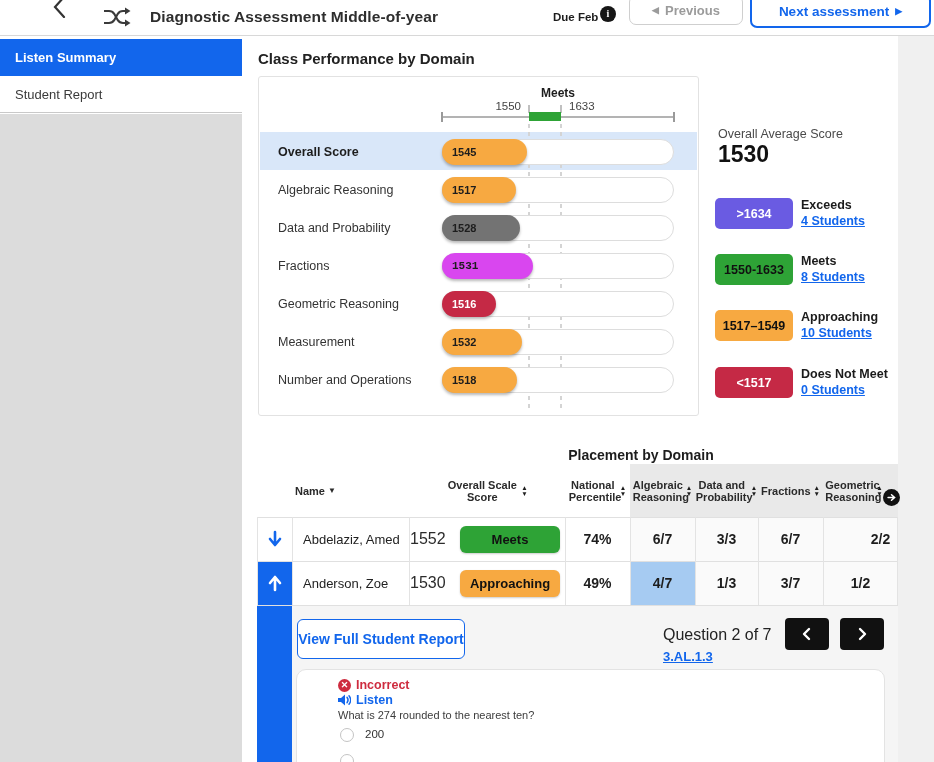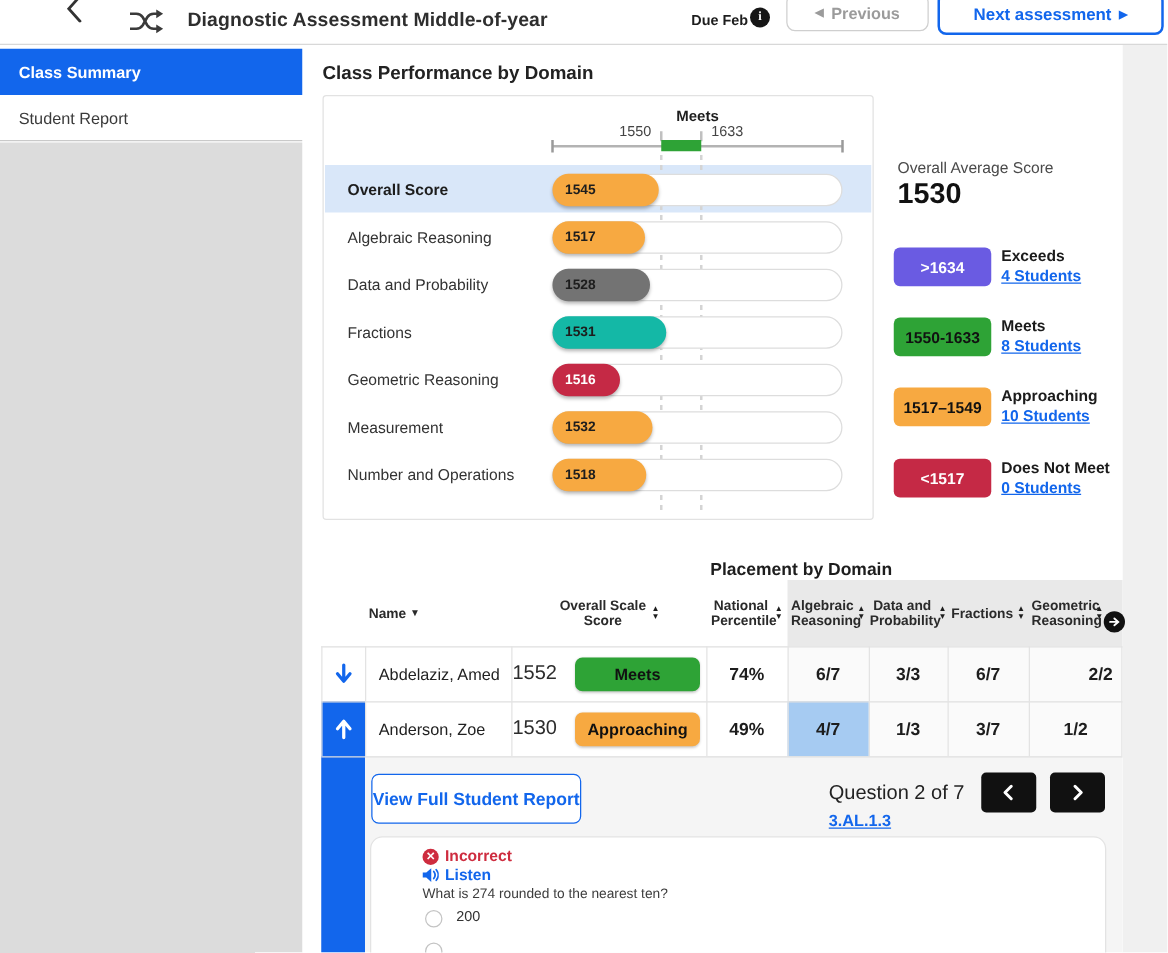--- a/index.html
+++ b/index.html
@@ -112,21 +112,21 @@
     </div>
     <div class="hdr-btn" id="btn-next">
       <span>Next assessment</span>
       <span class="tri">▶</span>
     </div>
   </div>
 
   <div id="sidebar">
     <div class="rest"></div>
     <div class="side-item" id="side-item-0">
-      <span>Class Summary</span>
+      <span>Listen Summary</span>
     </div>
     <div class="side-item" id="side-item-1">
       <span>Student Report</span>
     </div>
   </div>
 
   <div id="gutter"></div>
 
   <div id="main">
     <div id="chart-title">Class Performance by Domain</div>
@@ -156,21 +156,21 @@
         <div class="pill" style="width: 74px; background: rgb(247, 169, 65); color: rgb(29, 29, 29);">1517</div>
       </div>
       <div class="chart-row" style="top:132px;">
         <div class="lbl">Data and Probability</div>
         <div class="track"></div>
         <div class="pill" style="width: 78px; background: #737373; color: rgb(29, 29, 29);">1528</div>
       </div>
       <div class="chart-row" style="top:170px;">
         <div class="lbl">Fractions</div>
         <div class="track"></div>
-        <div class="pill" style="width: 91px; background: #14b8a6; color: rgb(29, 29, 29);">1531</div>
+        <div class="pill" style="width: 91px; background: #d946ef; color: rgb(29, 29, 29); font-family: Liberation Mono, monospace;">1531</div>
       </div>
       <div class="chart-row" style="top:208px;">
         <div class="lbl">Geometric Reasoning</div>
         <div class="track"></div>
         <div class="pill" style="width: 54px; background: rgb(197, 41, 69); color: rgb(255, 255, 255);">1516</div>
       </div>
       <div class="chart-row" style="top:246px;">
         <div class="lbl">Measurement</div>
         <div class="track"></div>
         <div class="pill" style="width: 80px; background: rgb(247, 169, 65); color: rgb(29, 29, 29);">1532</div>

